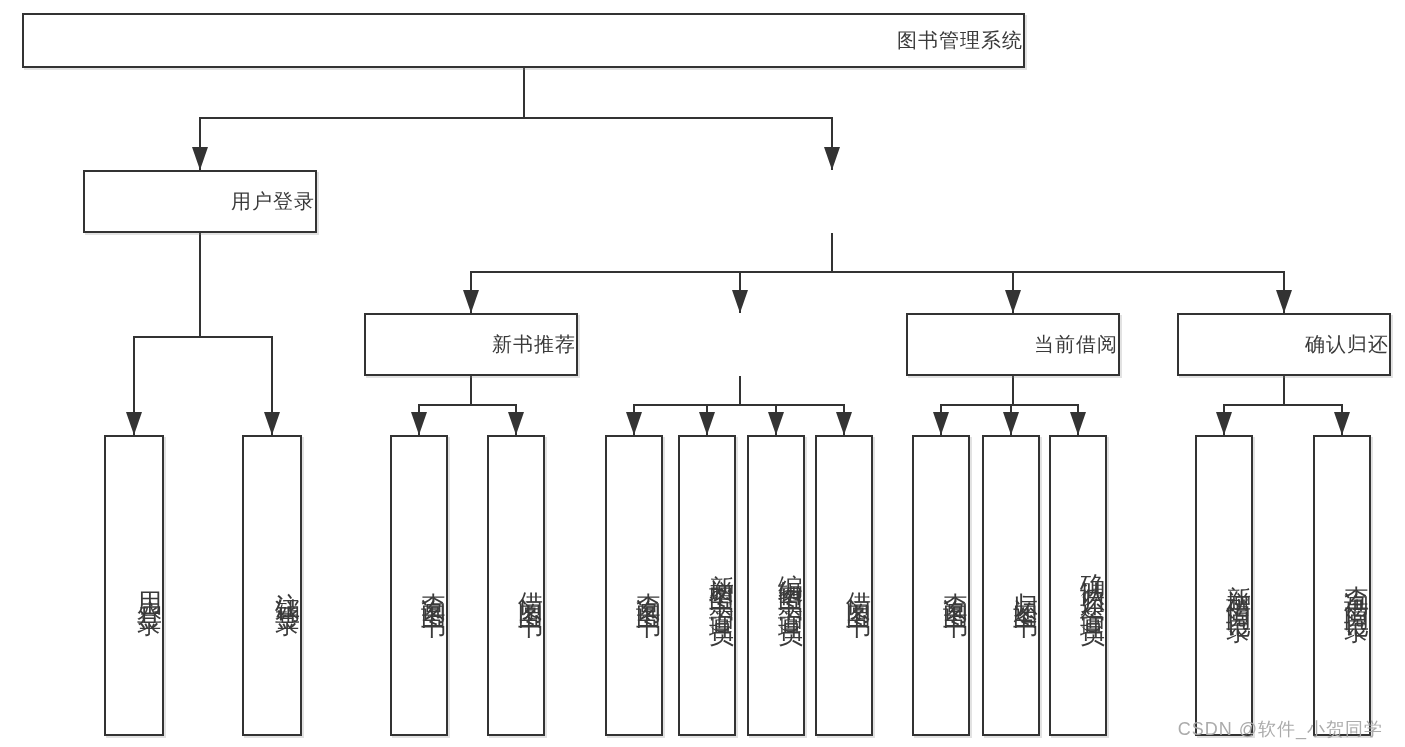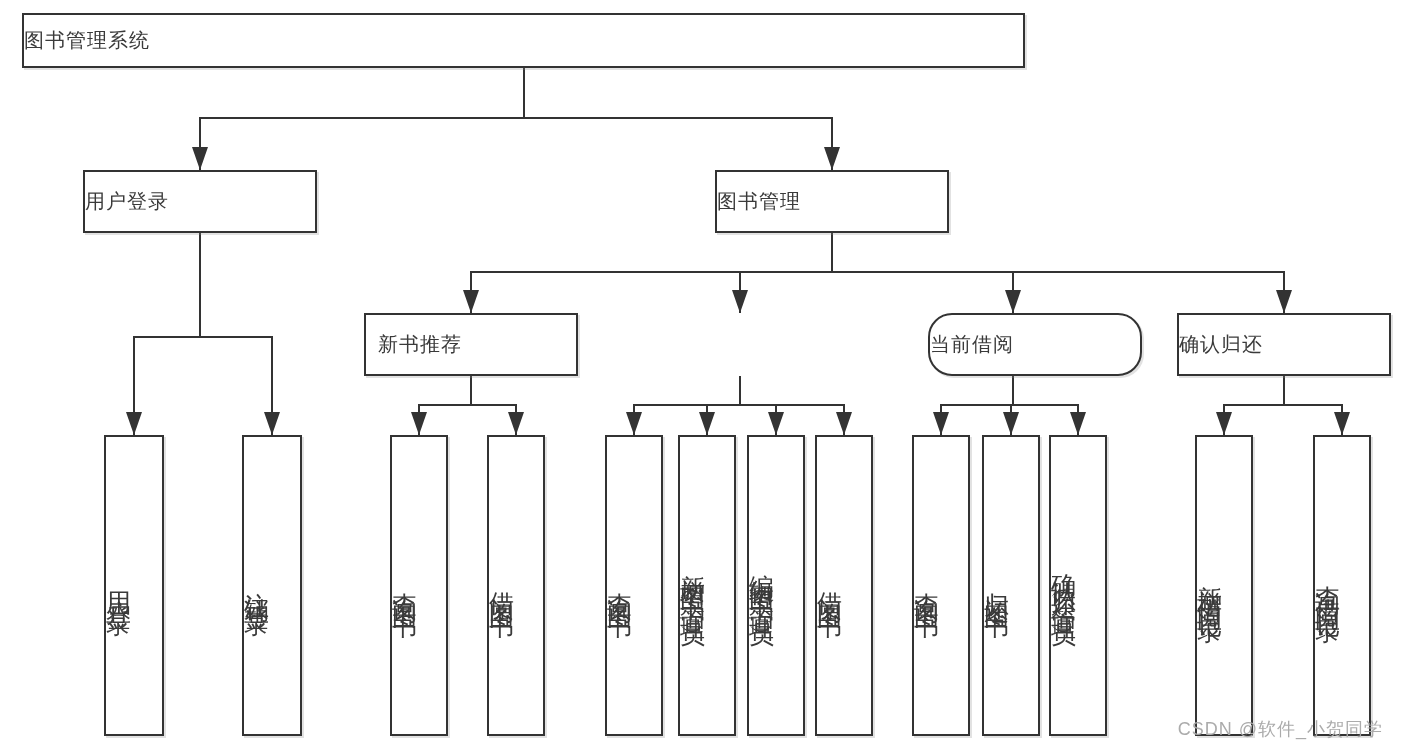--- a/index.html
+++ b/index.html
@@ -18,37 +18,37 @@
     width: 1405px; height: 747px;
     pointer-events: none;
   }
   .node {
     position: absolute;
     box-sizing: border-box;
     border: 2px solid #333333;
     background: #ffffff;
     display: flex;
     align-items: center;
-    justify-content: flex-start;
+    justify-content: flex-end;
     box-shadow: 2px 2px 0 rgba(140,140,140,0.25);
   }
   .node .lbl {
     font-size: 20px;
     letter-spacing: 1px;
     color: #3a3a3a;
     white-space: nowrap;
   }
   
   .root-box  { left: 22px;  top: 13px;  width: 1003px; height: 55px; }
   .l2a       { left: 83px;  top: 170px; width: 234px;  height: 63px; }
   .l2b       { left: 715px; top: 170px; width: 234px;  height: 63px; }
   .l3        { top: 313px;  height: 63px; width: 214px; }
   .l3-1 { left: 364px; padding-left: 12px; }
   .l3-2 { left: 633px; }
-  .l3-3 { left: 928px; border-radius: 24px; }
+  .l3-3 { left: 906px; }
   .l3-4 { left: 1177px; }
   
   .leaf {
     top: 435px;
     height: 301px;
     width: 58px;
   }
   .leaf .lbl {
     writing-mode: vertical-rl;
     font-size: 25px;
@@ -125,23 +125,20 @@
     </g>
   </svg>
 
   <div class="node root-box">
     <span class="lbl">图书管理系统</span>
   </div>
 
   <div class="node l2a">
     <span class="lbl">用户登录</span>
   </div>
-  <div class="node l2b">
-    <span class="lbl">图书管理</span>
-  </div>
 
   <div class="node l3 l3-1">
     <span class="lbl">新书推荐</span>
   </div>
   <div class="node l3 l3-3">
     <span class="lbl">当前借阅</span>
   </div>
   <div class="node l3 l3-4">
     <span class="lbl">确认归还</span>
   </div>

